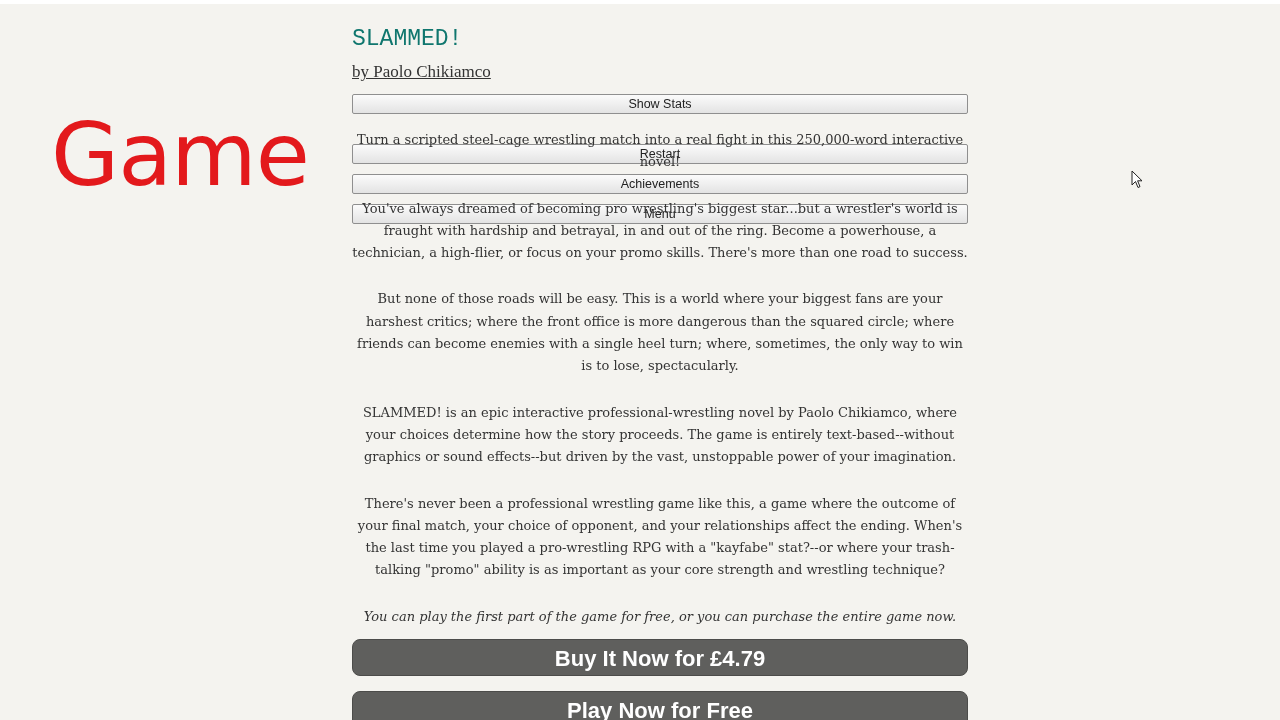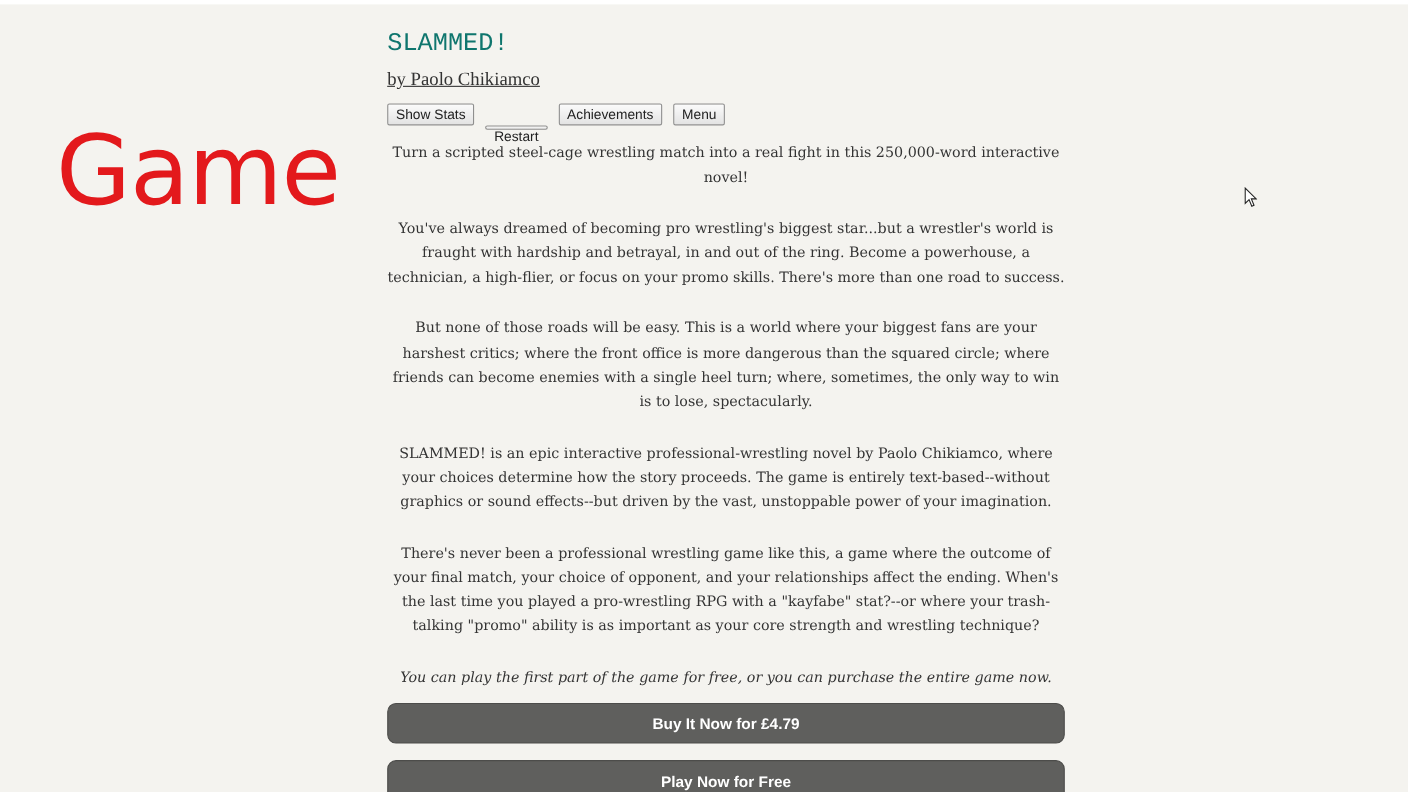--- a/index.html
+++ b/index.html
@@ -51,20 +51,21 @@
       font-size: 17px;
       line-height: 24px;
       color: #333;
       text-decoration: underline;
     }
     .toolbar {
       margin-top: 10px;
       display: flex;
       gap: 10px;
       height: 20px;
+      flex-direction: column;
     }
     .tb-btn {
       font-family: "Liberation Sans", sans-serif;
       font-size: 12.5px;
       line-height: 16px;
       color: #222;
       padding: 1px 7px;
       border: 1px solid #8f8f8f;
       border-radius: 2px;
       background: linear-gradient(#fbfbfb, #e3e3e3);
@@ -86,21 +87,21 @@
     .big-btn {
       display: block;
       width: 616px;
       box-sizing: border-box;
       background: #5f5f5d;
       border: 1px solid #4c4c4a;
       border-radius: 8px;
       color: #ffffff;
       font-family: "Liberation Sans", sans-serif;
       font-weight: bold;
-      font-size: 14px;
+      font-size: 22px;
       text-align: center;
       cursor: pointer;
     }
     .buy-btn {
       position: absolute;
       left: 352px;
       top: 639px;
       height: 37px;
       line-height: 35px;
     }

